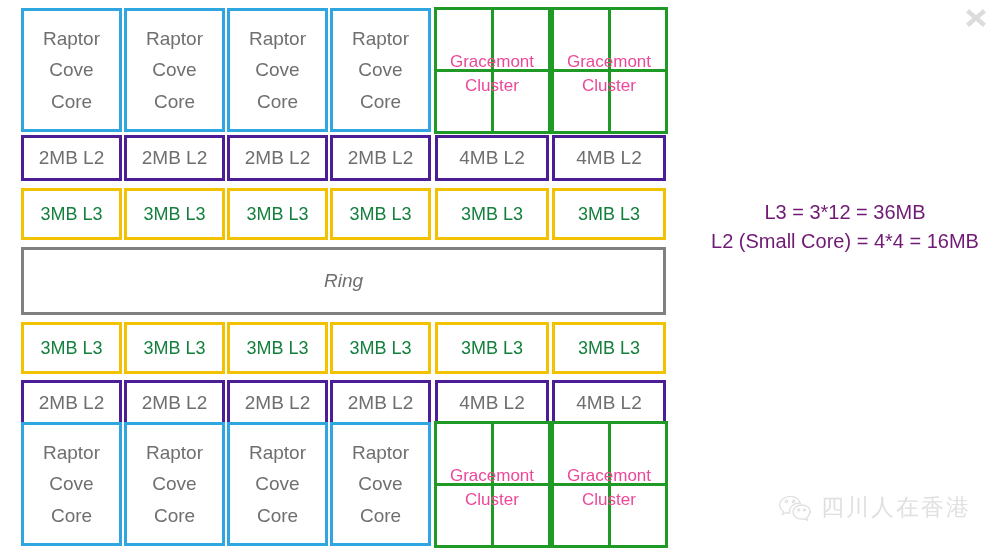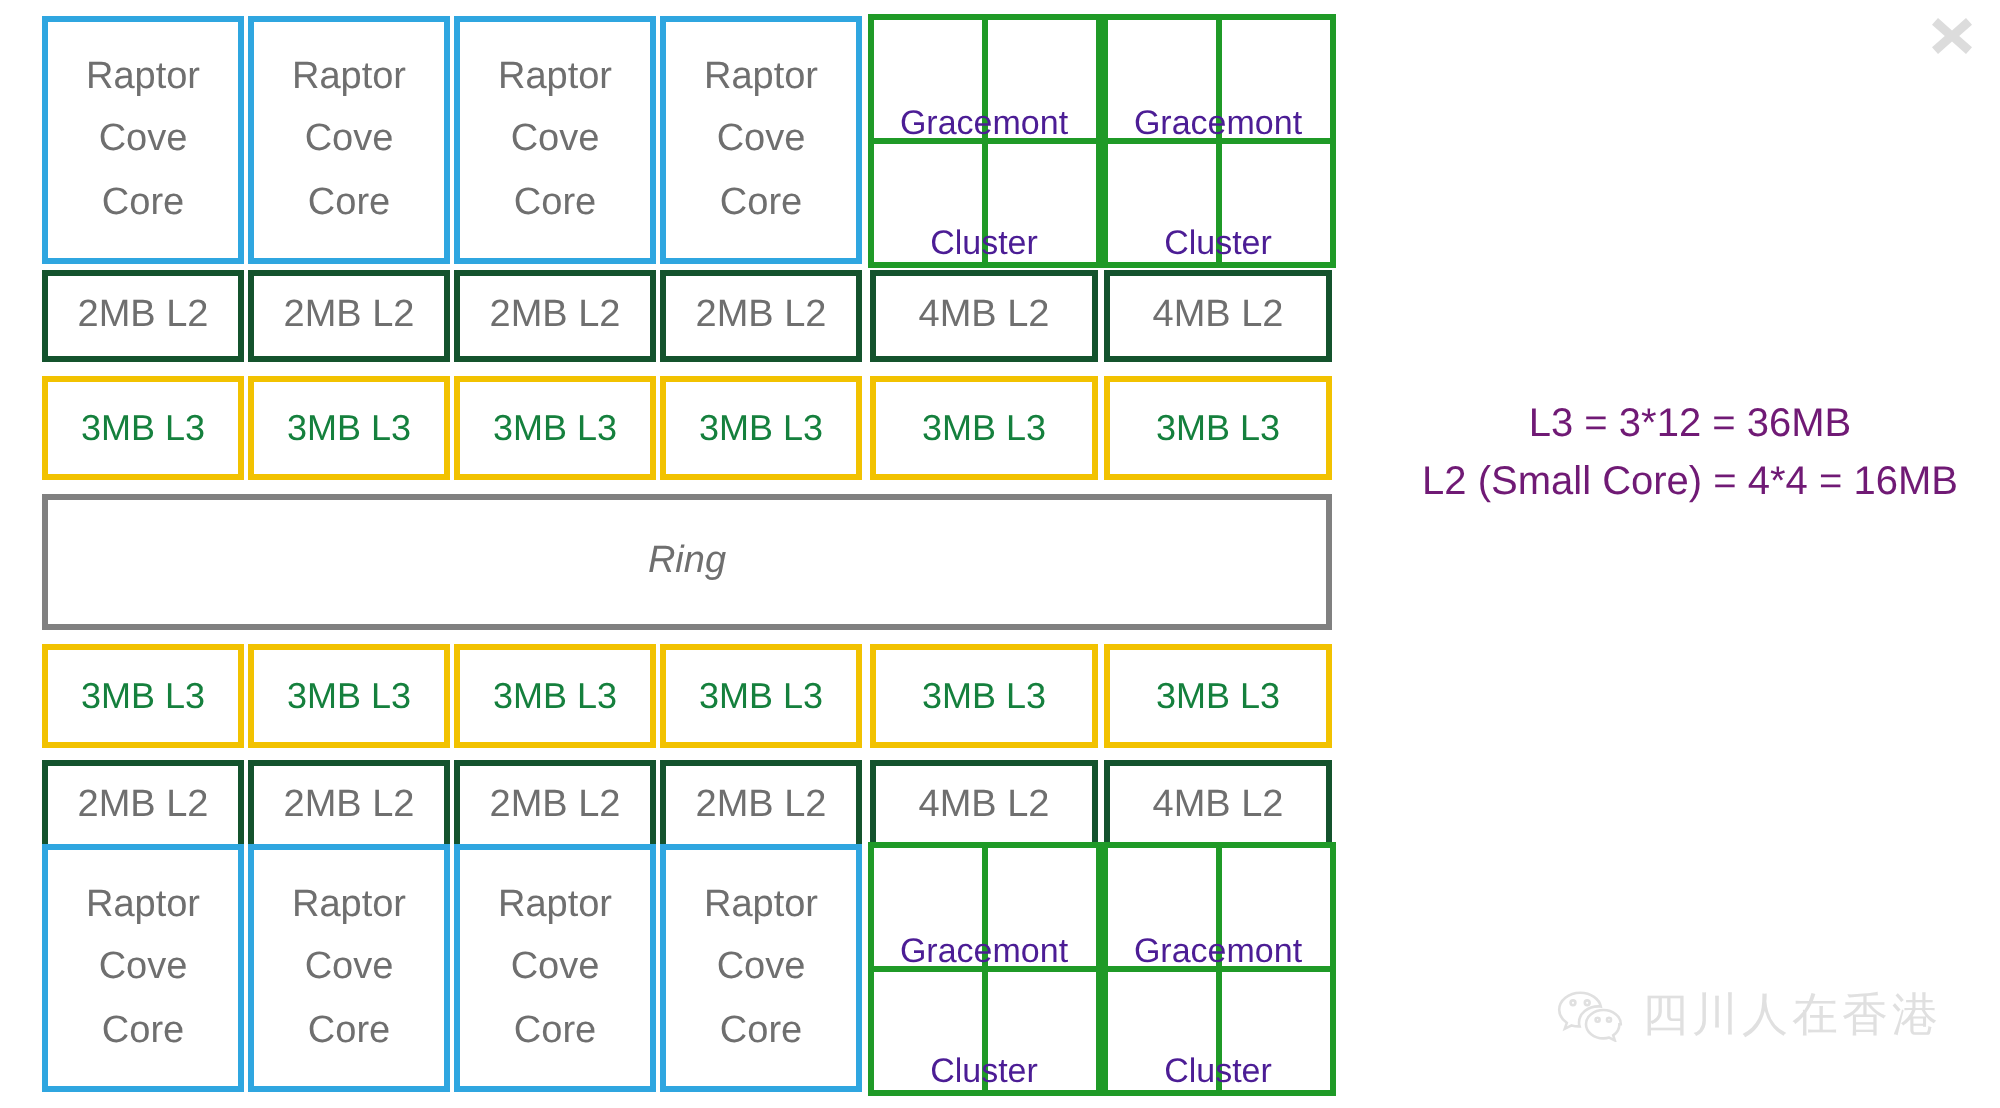--- a/index.html
+++ b/index.html
@@ -68,21 +68,21 @@
     flex-direction: column;
     font-size: 19px;
     line-height: 1.66;
     color: #6f6f6f;
     text-align: center;
   }
   .pcore span { display:block; }
 
   
   .l2 {
-    border: 3px solid #14532d;
+    border: 3px solid #4c1d95;
     height: 46px;
     font-size: 19px;
     color: #6f6f6f;
   }
 
   
   .l3 {
     border: 3px solid #F2C200;
     height: 52px;
     font-size: 18px;
@@ -117,26 +117,26 @@
     box-sizing: border-box;
     background: #ffffff;
     margin: -1.5px;
   }
   .ecluster .elabel {
     position: absolute;
     left: 0;
     width: 100%;
     text-align: center;
     font-size: 17px;
-    color: #4c1d95;
+    color: #ec4899;
     pointer-events: none;
     white-space: nowrap;
   }
   .ecluster .elabel.top { top: 44px; }
-  .ecluster .elabel.bot { top: 68px; margin-top: 36px; }
+  .ecluster .elabel.bot { top: 68px; }
   
   .ecluster.flip .elabel.top { top: 44px; }
   .ecluster.flip .elabel.bot { top: 68px; }
 
   
   #legend {
     position: absolute;
     left: 690px;
     top: 198px;
     width: 310px;

